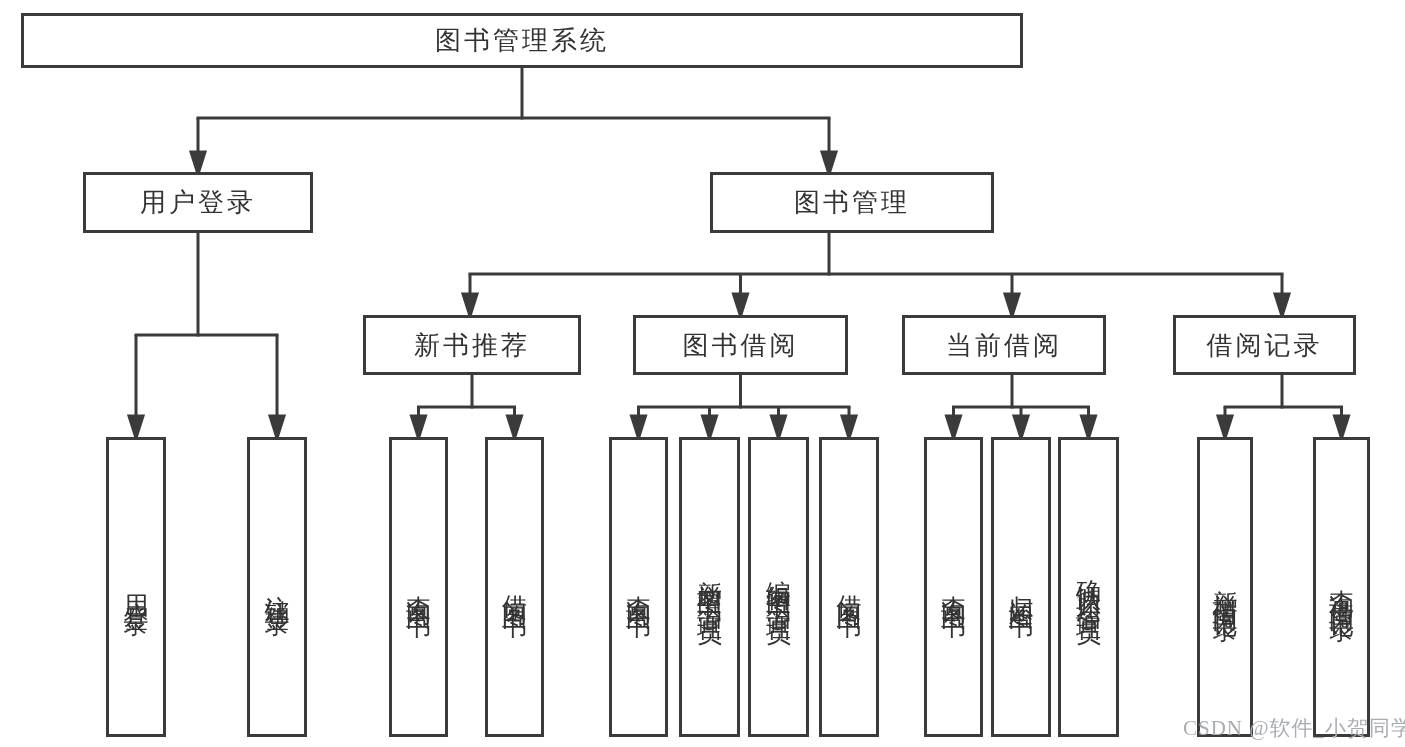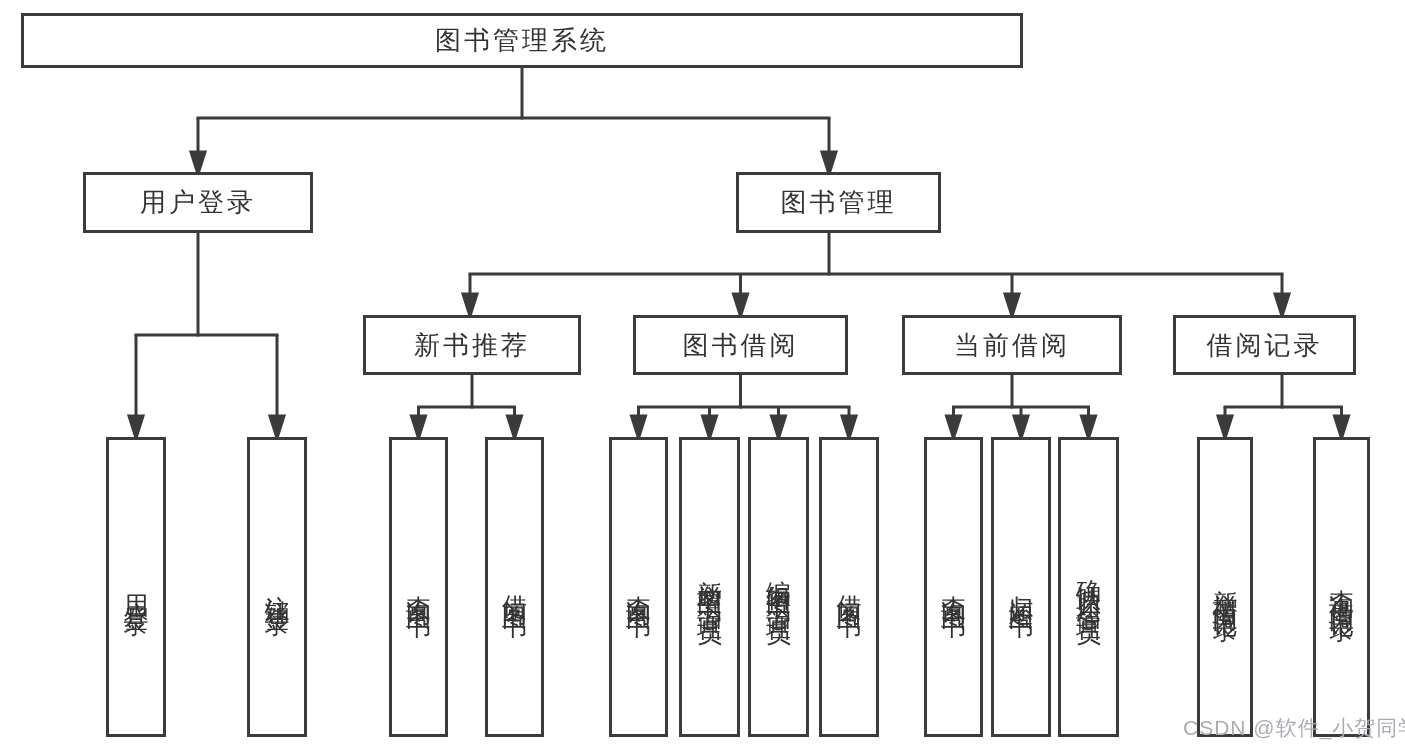--- a/index.html
+++ b/index.html
@@ -1,20 +1,20 @@
 <!DOCTYPE html>
 <html><head>
 <meta charset="utf-8">
 <style>
   html,body{margin:0;padding:0;background:#ffffff;}
   .stage{
     position:relative;
     width:1405px;height:747px;
     background:#ffffff;
-    font-family:Liberation Sans, sans-serif;
+    font-family:Liberation Serif, serif;
     overflow:hidden;
   }
   .wires{position:absolute;left:0;top:0;pointer-events:none;}
   .node{
     position:absolute;
     box-sizing:border-box;
     background:#ffffff;
     border:3px solid #3b3b3b;
     display:flex;align-items:center;justify-content:center;
   }
@@ -101,31 +101,31 @@
     </g>
   </svg>
 
   <div class="node hbox" style="left:21px;top:13px;width:1002px;height:55px">
     <span class="lbl">图书管理系统</span>
   </div>
 
   <div class="node hbox" style="left:83px;top:172px;width:230px;height:61px">
     <span class="lbl">用户登录</span>
   </div>
-  <div class="node hbox" style="left:736px;top:172px;width:205px;height:61px">
+  <div class="node hbox" style="left:710px;top:172px;width:284px;height:61px">
     <span class="lbl">图书管理</span>
   </div>
 
   <div class="node hbox" style="left:633px;top:315px;width:215px;height:60px">
     <span class="lbl">图书借阅</span>
   </div>
   <div class="node hbox" style="left:363px;top:315px;width:218px;height:60px">
     <span class="lbl">新书推荐</span>
   </div>
-  <div class="node hbox" style="left:902px;top:315px;width:220px;height:60px">
+  <div class="node hbox" style="left:902px;top:315px;width:204px;height:60px">
     <span class="lbl">当前借阅</span>
   </div>
   <div class="node hbox" style="left:1173px;top:315px;width:183px;height:60px">
     <span class="lbl">借阅记录</span>
   </div>
 
   <div class="node vbox" style="left:106px;top:437px;width:60px;height:300px">
     <span class="lbl">用户登录</span>
   </div>
   <div class="node vbox" style="left:247px;top:437px;width:60px;height:300px">

